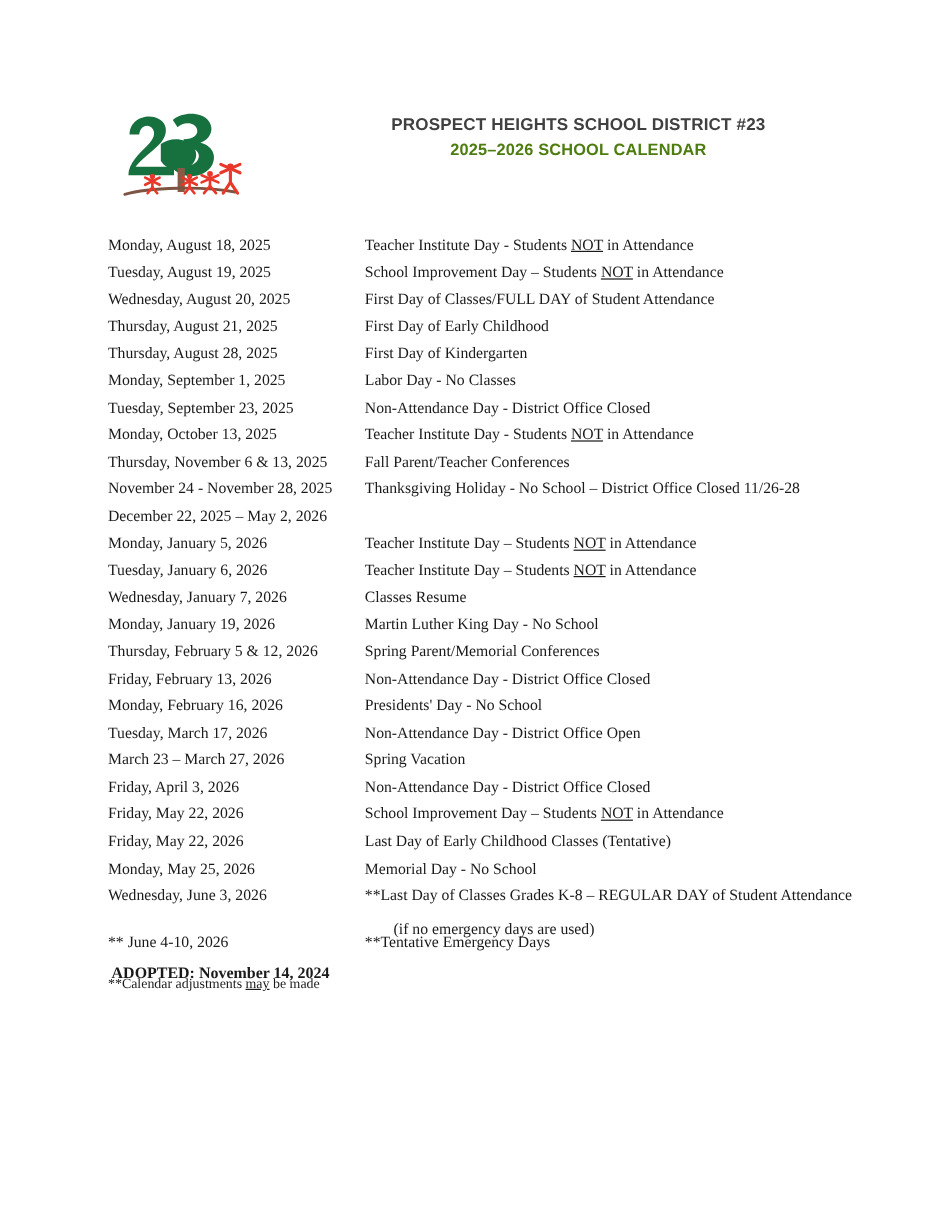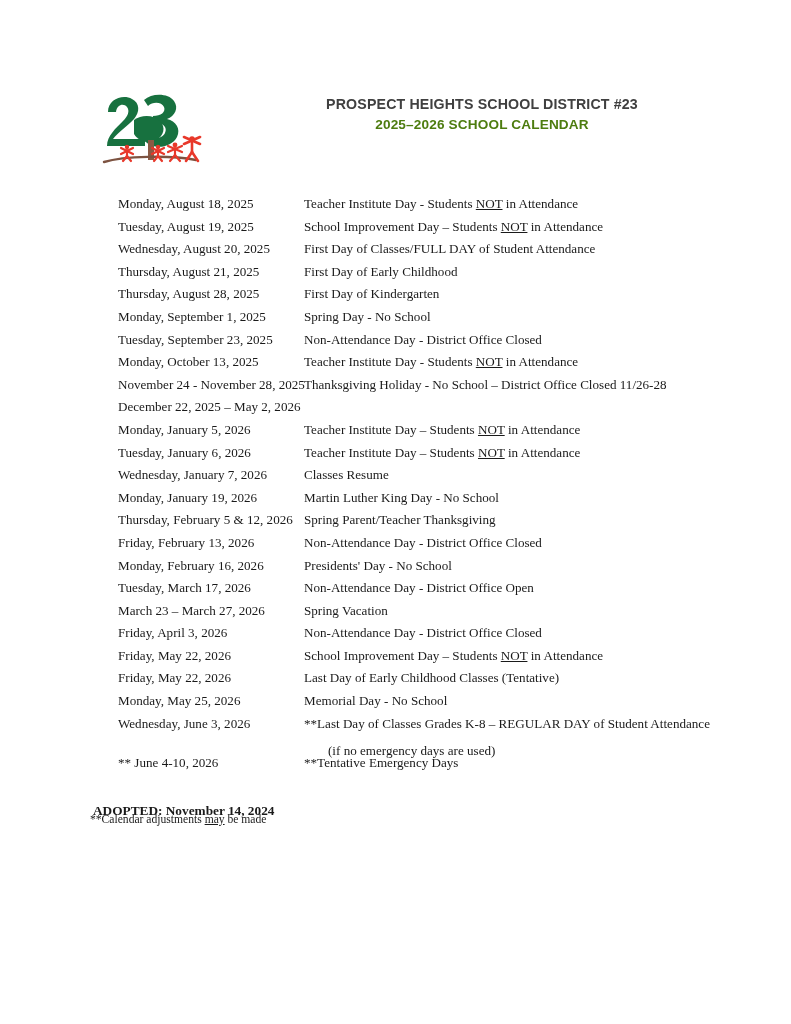--- a/index.html
+++ b/index.html
@@ -74,21 +74,20 @@
     height: 22.6px;
     white-space: nowrap;
   }
   .cal-date {
     position: absolute;
     left: 90px;
     top: 0;
     font-size: 13.1px;
     line-height: 15px;
     white-space: nowrap;
-    margin-left: 28px;
   }
   .cal-desc {
     position: absolute;
     left: 304px;
     top: 0;
     font-size: 13.1px;
     line-height: 15px;
     white-space: nowrap;
   }
   .cal-desc u { text-decoration: underline; }
@@ -209,31 +208,35 @@
     <div class="cal-row">
       <div class="cal-date">Thursday, August 21, 2025</div>
       <div class="cal-desc"><span>First Day of Early Childhood</span></div>
     </div>
     <div class="cal-row">
       <div class="cal-date">Thursday, August 28, 2025</div>
       <div class="cal-desc"><span>First Day of Kindergarten</span></div>
     </div>
     <div class="cal-row">
       <div class="cal-date">Monday, September 1, 2025</div>
-      <div class="cal-desc"><span>Spring Day - No School</span></div>
+      <div class="cal-desc"><span>Labor Day - No Classes</span></div>
     </div>
     <div class="cal-row">
       <div class="cal-date">Tuesday, September 23, 2025</div>
       <div class="cal-desc"><span>Non-Attendance Day - District Office Closed</span></div>
     </div>
     <div class="cal-row">
       <div class="cal-date">Monday, October 13, 2025</div>
       <div class="cal-desc"><span>Teacher Institute Day - Students </span><u>NOT</u><span> in Attendance</span></div>
     </div>
     <div class="cal-row">
+      <div class="cal-date">Thursday, November 6 &amp; 13, 2025</div>
+      <div class="cal-desc"><span>Fall Parent/Teacher Conferences</span></div>
+    </div>
+    <div class="cal-row">
       <div class="cal-date">November 24 - November 28, 2025</div>
       <div class="cal-desc"><span>Thanksgiving Holiday - No School – District Office Closed 11/26-28</span></div>
     </div>
     <div class="cal-row">
       <div class="cal-date">December 22, 2025 – May 2, 2026</div>
     </div>
     <div class="cal-row">
       <div class="cal-date">Monday, January 5, 2026</div>
       <div class="cal-desc"><span>Teacher Institute Day – Students </span><u>NOT</u><span> in Attendance</span></div>
     </div>
@@ -244,21 +247,21 @@
     <div class="cal-row">
       <div class="cal-date">Wednesday, January 7, 2026</div>
       <div class="cal-desc"><span>Classes Resume</span></div>
     </div>
     <div class="cal-row">
       <div class="cal-date">Monday, January 19, 2026</div>
       <div class="cal-desc"><span>Martin Luther King Day - No School</span></div>
     </div>
     <div class="cal-row">
       <div class="cal-date">Thursday, February 5 &amp; 12, 2026</div>
-      <div class="cal-desc"><span>Spring Parent/Teacher Thanksgiving</span></div>
+      <div class="cal-desc"><span>Spring Parent/Memorial Conferences</span></div>
     </div>
     <div class="cal-row">
       <div class="cal-date">Friday, February 13, 2026</div>
       <div class="cal-desc"><span>Non-Attendance Day - District Office Closed</span></div>
     </div>
     <div class="cal-row">
       <div class="cal-date">Monday, February 16, 2026</div>
       <div class="cal-desc"><span>Presidents' Day - No School</span></div>
     </div>
     <div class="cal-row">

